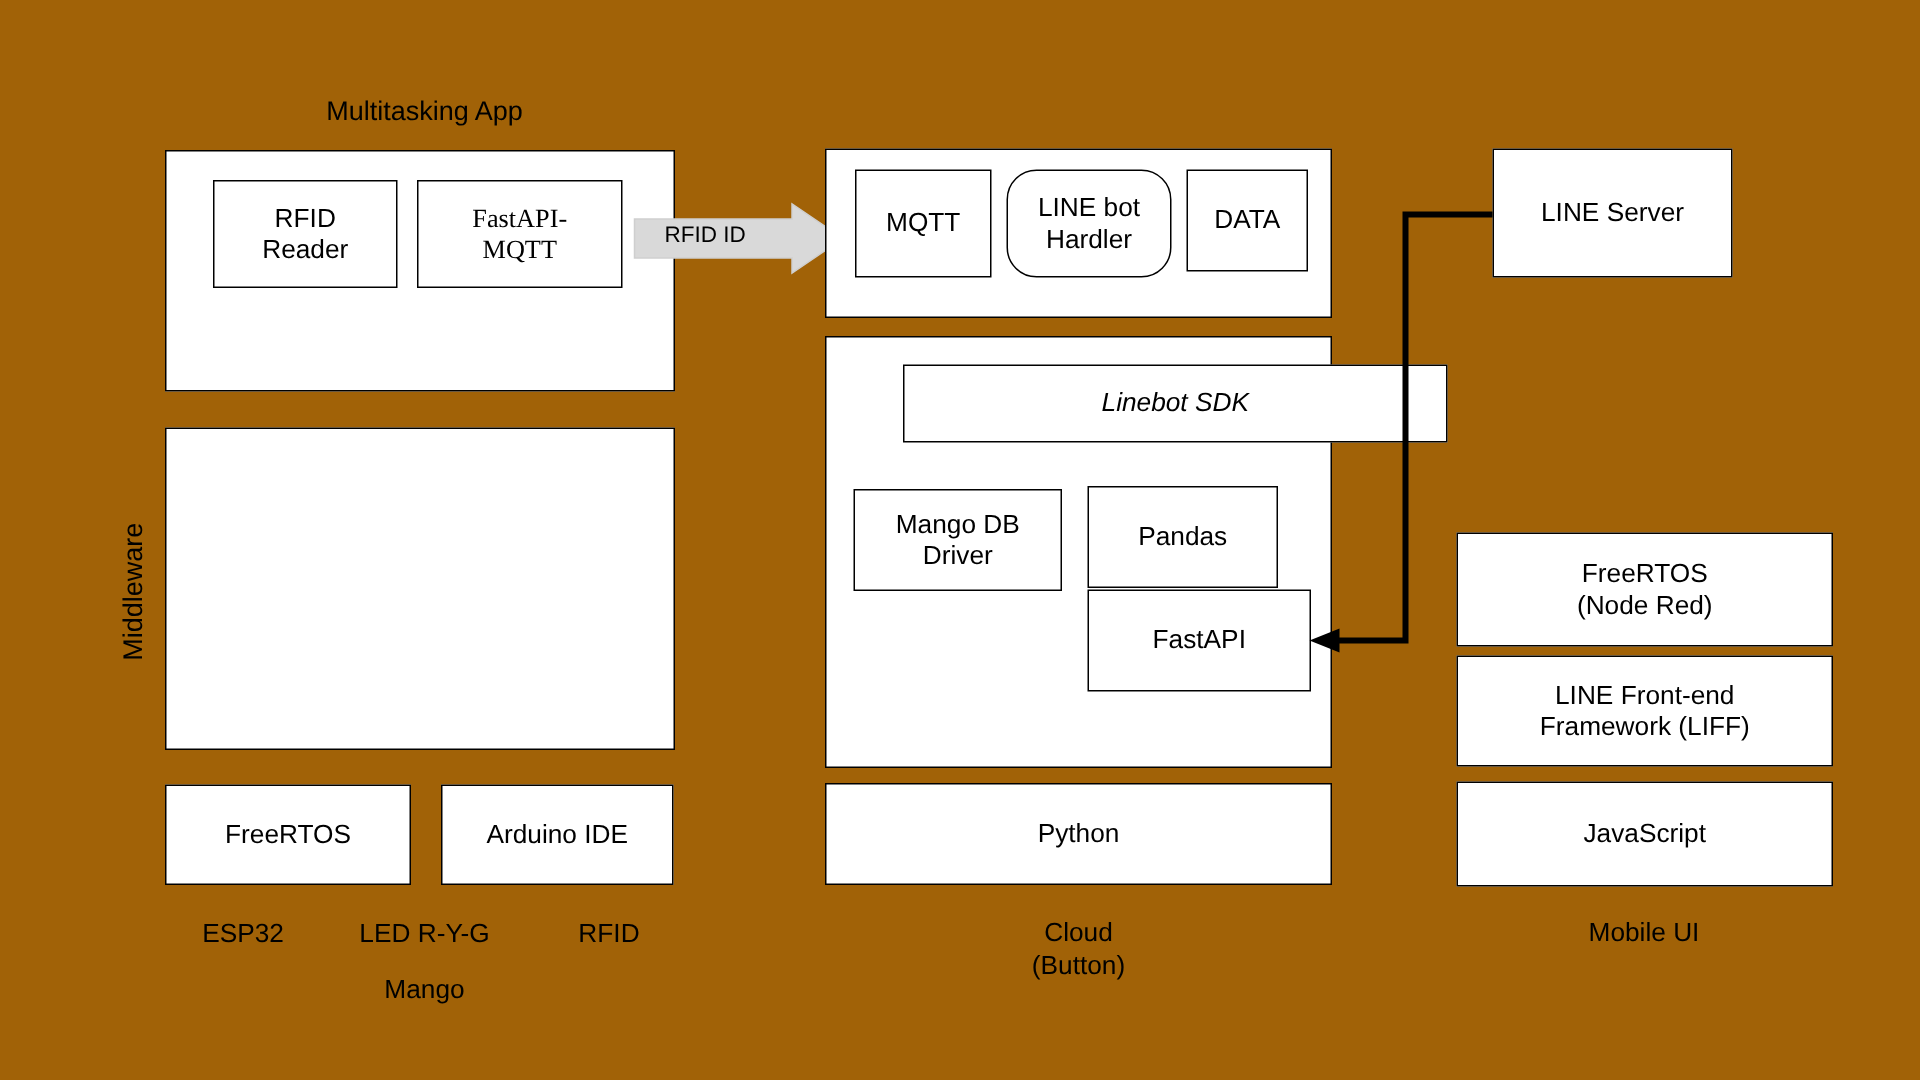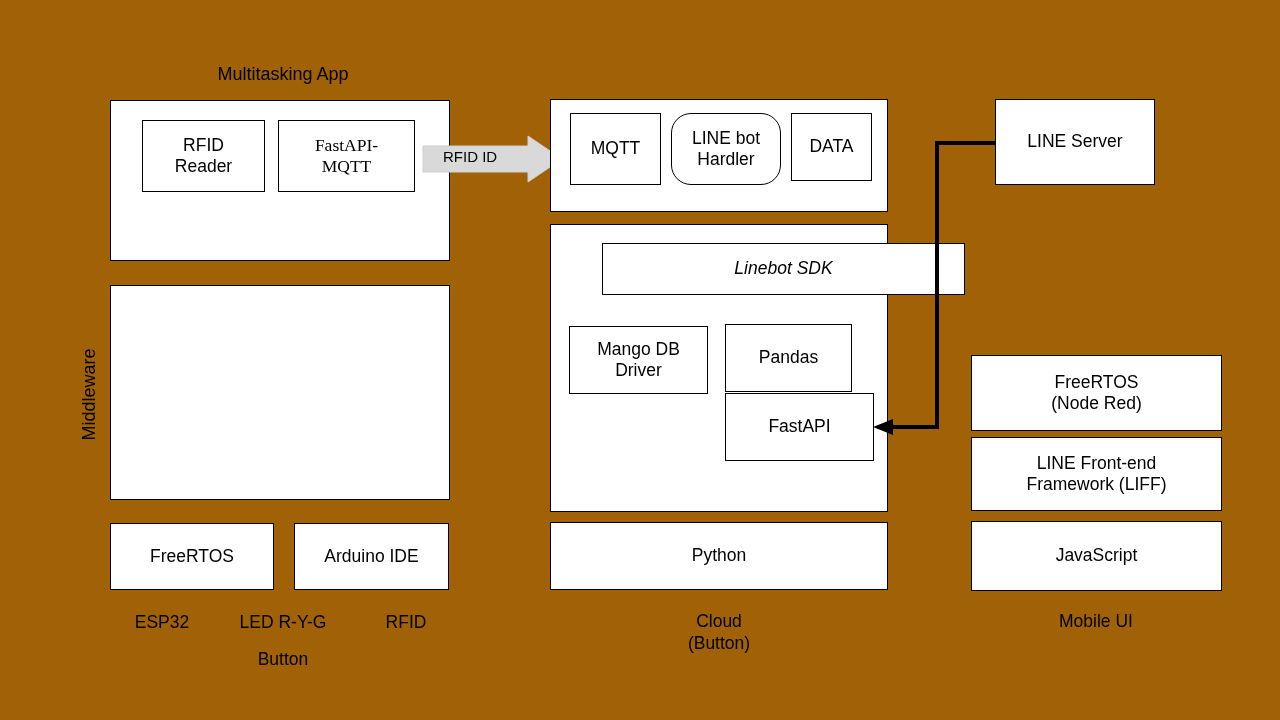--- a/index.html
+++ b/index.html
@@ -130,20 +130,20 @@
 Framework (LIFF)</div>
 
   <div class="box f17" style="left:971px; top:521px; width:251px; height:70px;">JavaScript</div>
 
   <div class="label f17" style="left:102px; top:612px; width:120px;">ESP32</div>
 
   <div class="label f17" style="left:213px; top:612px; width:140px;">LED R-Y-G</div>
 
   <div class="label f17" style="left:356px; top:612px; width:100px;">RFID</div>
 
-  <div class="label f17" style="left:213px; top:649px; width:140px;">Button</div>
+  <div class="label f17" style="left:213px; top:649px; width:140px;">Mango</div>
 
   <div class="label f17" style="left:599px; top:611px; width:240px;">Cloud
 (Button)</div>
 
   <div class="label f17" style="left:976px; top:611px; width:240px;">Mobile UI</div>
 
 </div>
 
 </body></html>

